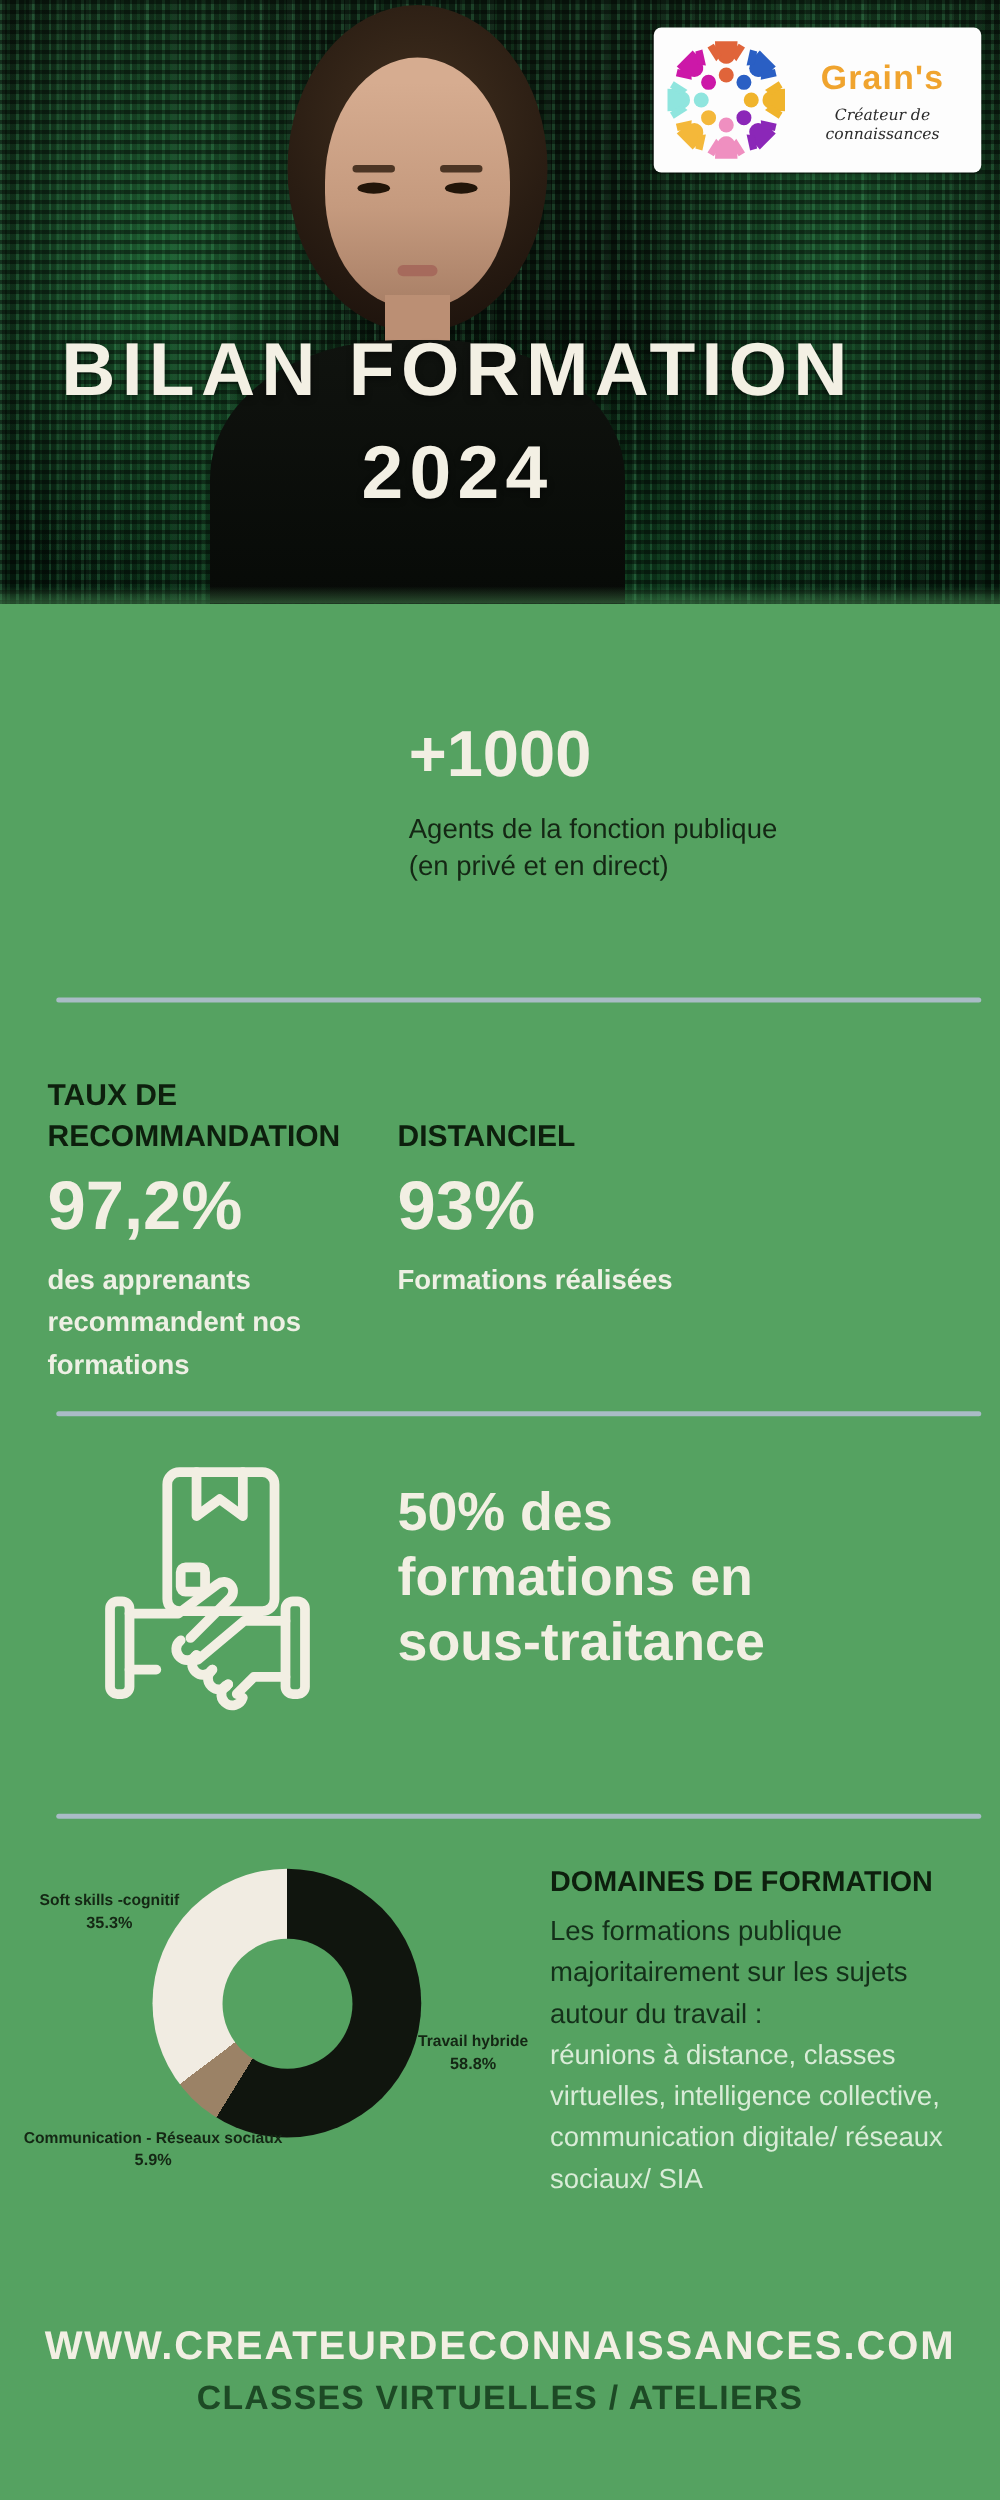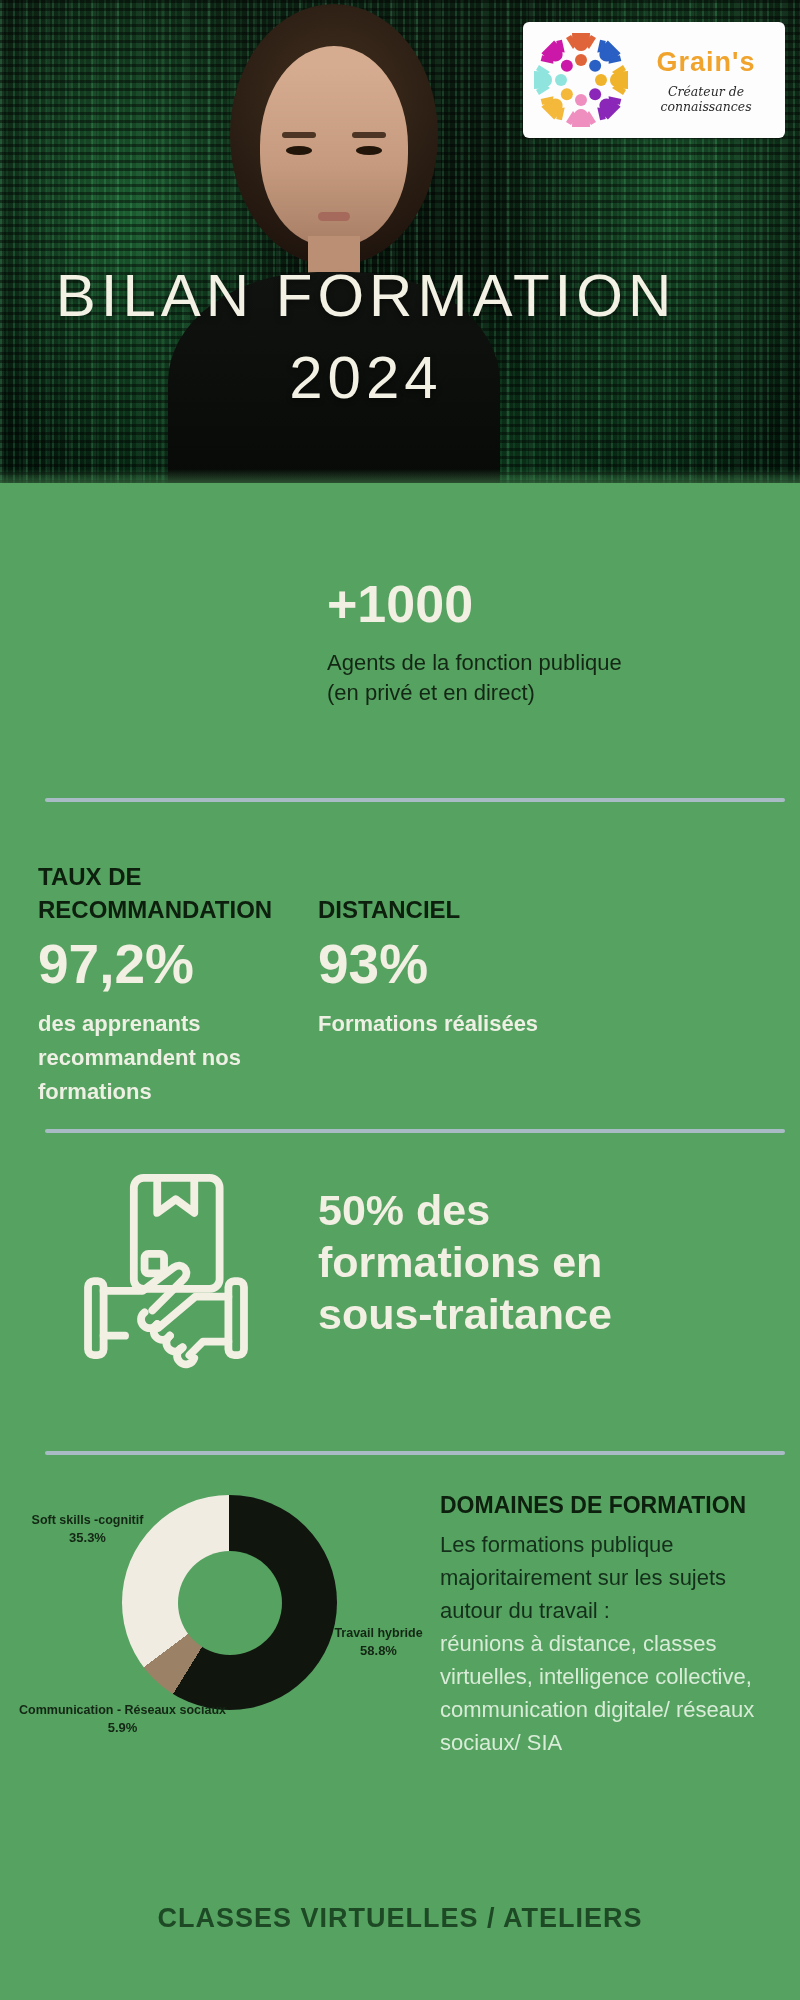--- a/index.html
+++ b/index.html
@@ -29,21 +29,21 @@
       background:linear-gradient(180deg,#d6ac90 10%,#c59a7e 60%,#a87f66 100%);}
   .brow{position:absolute;width:34px;height:6px;border-radius:4px;background:#4c3524;top:132px;}
   .eye{position:absolute;width:26px;height:9px;border-radius:50%;background:#221509;top:146px;}
   .lips{position:absolute;left:318px;top:212px;width:32px;height:9px;border-radius:5px;background:#a66a5c;}
   .neck{position:absolute;left:308px;top:236px;width:52px;height:52px;background:#bb8f74;}
   .torso{position:absolute;left:168px;top:272px;width:332px;height:212px;
       background:linear-gradient(180deg,#10130f,#070a07);
       border-radius:150px 150px 0 0/110px 110px 0 0;}
 
   .title{position:absolute;left:0;top:255px;width:732px;z-index:5;text-align:center;
-      color:#f3f0e4;font-weight:400;font-size:60px;line-height:82px;letter-spacing:5px;
+      color:#f3f0e4;font-weight:700;font-size:60px;line-height:82px;letter-spacing:5px;
       text-shadow:0 2px 6px rgba(0,0,0,.45);}
 
   .logo{position:absolute;left:523px;top:22px;width:262px;height:116px;background:#fdfdfd;
       border-radius:6px;z-index:7;display:flex;align-items:center;box-shadow:0 1px 4px rgba(0,0,0,.3);}
   .logo svg{margin-left:6px;}
   .logo-text{flex:1;text-align:center;margin-right:6px;}
   .logo-name{color:#f0a42e;font-size:27px;font-weight:800;letter-spacing:1px;}
   .logo-tagline{font-family:"DejaVu Serif",serif;font-style:italic;font-size:12.5px;color:#2b2b2b;margin-top:6px;}
 
   
@@ -204,15 +204,16 @@
     <div class="l">Communication - Réseaux sociaux</div>
     <div class="p">5.9%</div>
   </div>
 
   <div class="domaines">
     <div class="head">DOMAINES DE FORMATION</div>
     <div class="intro">Les formations publique majoritairement sur les sujets autour du travail :</div>
     <div class="detail">réunions à distance, classes virtuelles, intelligence collective, communication digitale/ réseaux sociaux/ SIA</div>
   </div>
 
+  <div class="foot1">WWW.CREATEURDECONNAISSANCES.COM</div>
   <div class="foot2">CLASSES VIRTUELLES / ATELIERS</div>
 
 </div>
 
 </body></html>

